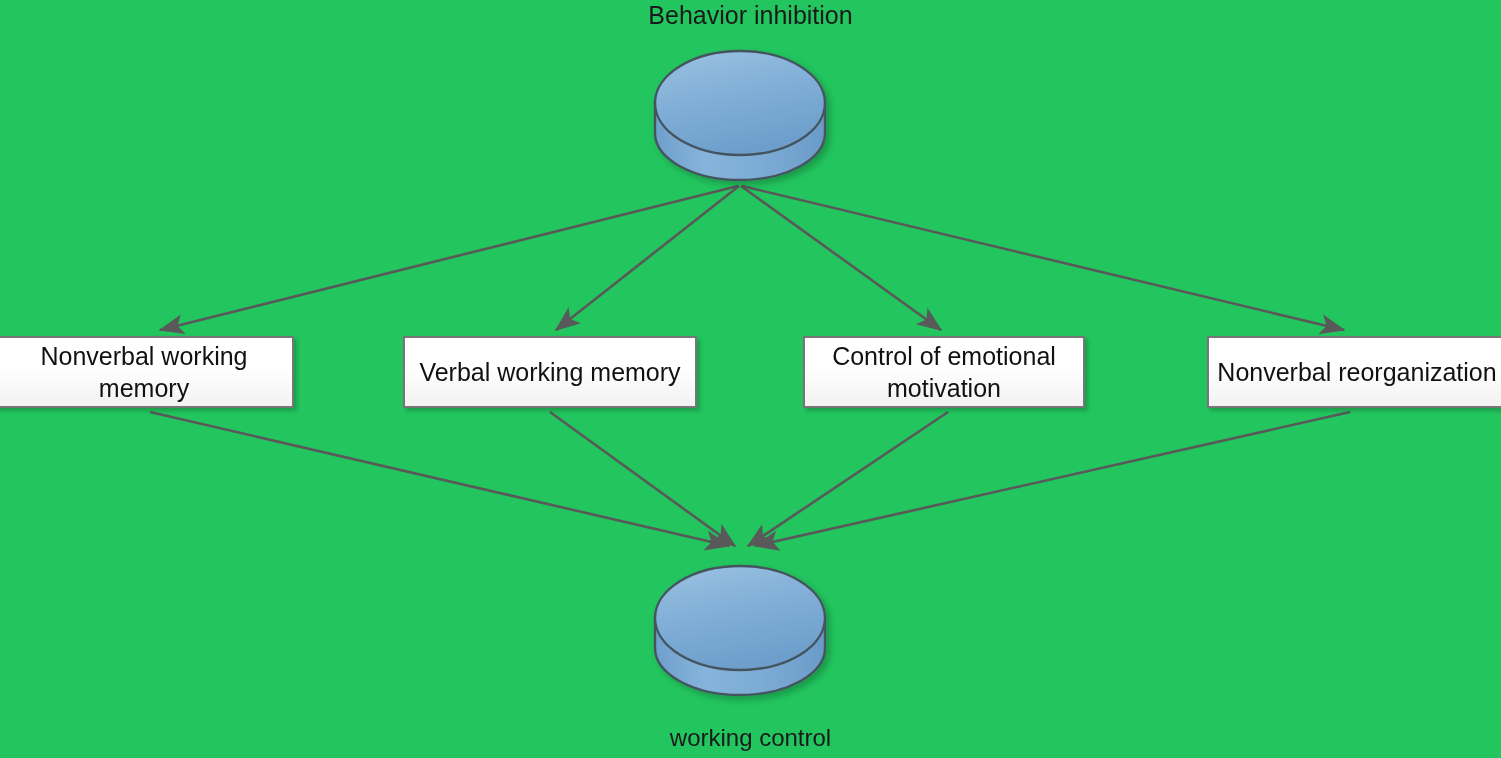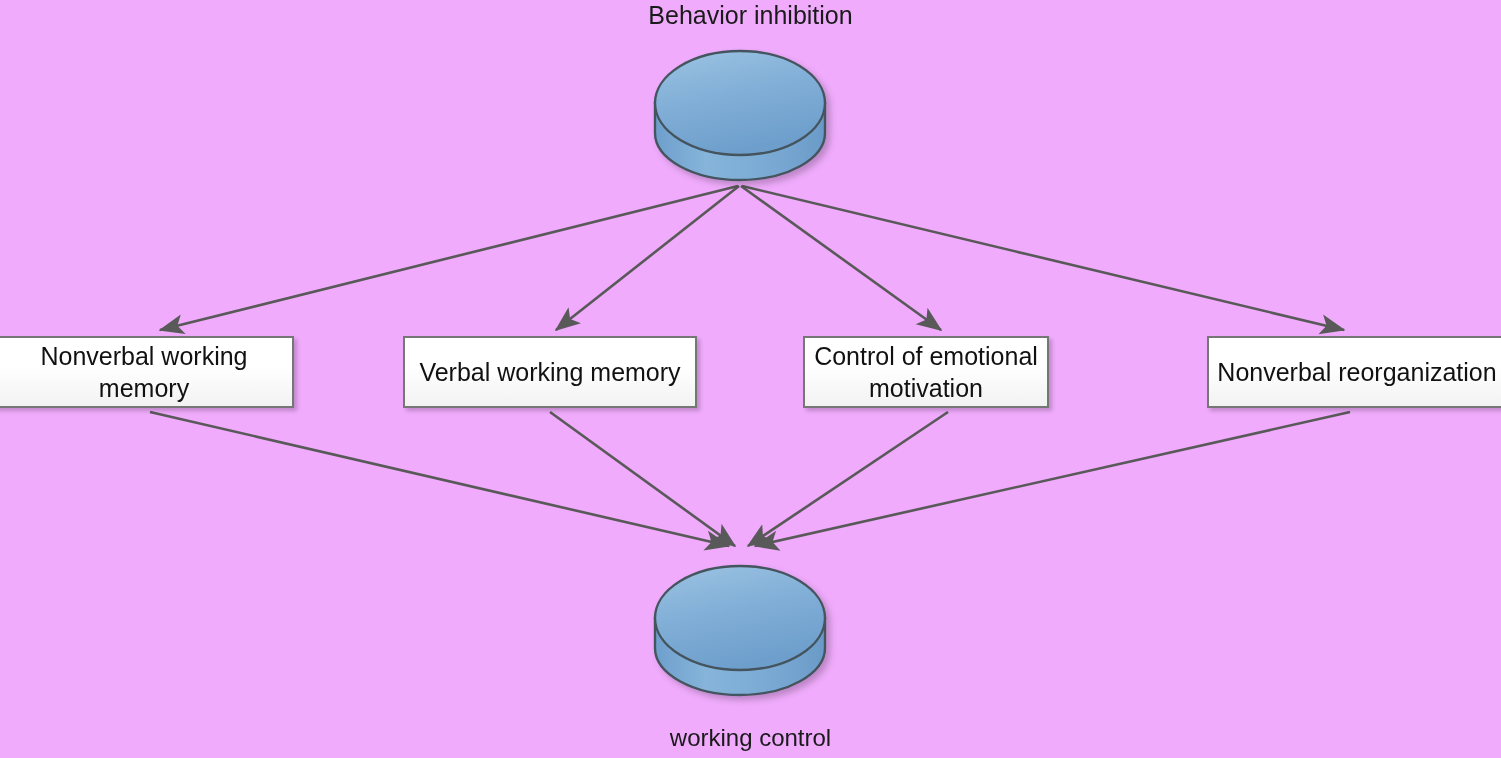--- a/index.html
+++ b/index.html
@@ -8,21 +8,21 @@
     background: #ffffff;
   }
   body {
     font-family: "Liberation Sans", sans-serif;
     -webkit-font-smoothing: antialiased;
   }
   #stage {
     position: relative;
     width: 1501px;
     height: 758px;
-    background: #f0abfc;
+    background: #22c55e;
     overflow: hidden;
   }
 
   
   .title-text {
     position: absolute;
     text-align: center;
     color: #1a1a1a;
     white-space: nowrap;
     line-height: 1;
@@ -125,21 +125,21 @@
   </svg>
 
   <div class="box" style="left:-6px; top:336px; width:300px; height:72px;">
     <span class="box-label">Nonverbal working memory</span>
   </div>
 
   <div class="box" style="left:403px; top:336px; width:294px; height:72px;">
     <span class="box-label">Verbal working memory</span>
   </div>
 
-  <div class="box" style="left:803px; top:336px; width:246px; height:72px;">
+  <div class="box" style="left:803px; top:336px; width:282px; height:72px;">
     <span class="box-label">Control of emotional motivation</span>
   </div>
 
   <div class="box" style="left:1207px; top:336px; width:300px; height:72px;">
     <span class="box-label">Nonverbal reorganization</span>
   </div>
 
   <div class="title-text" id="bottom-title">working control</div>
 
 </div>

